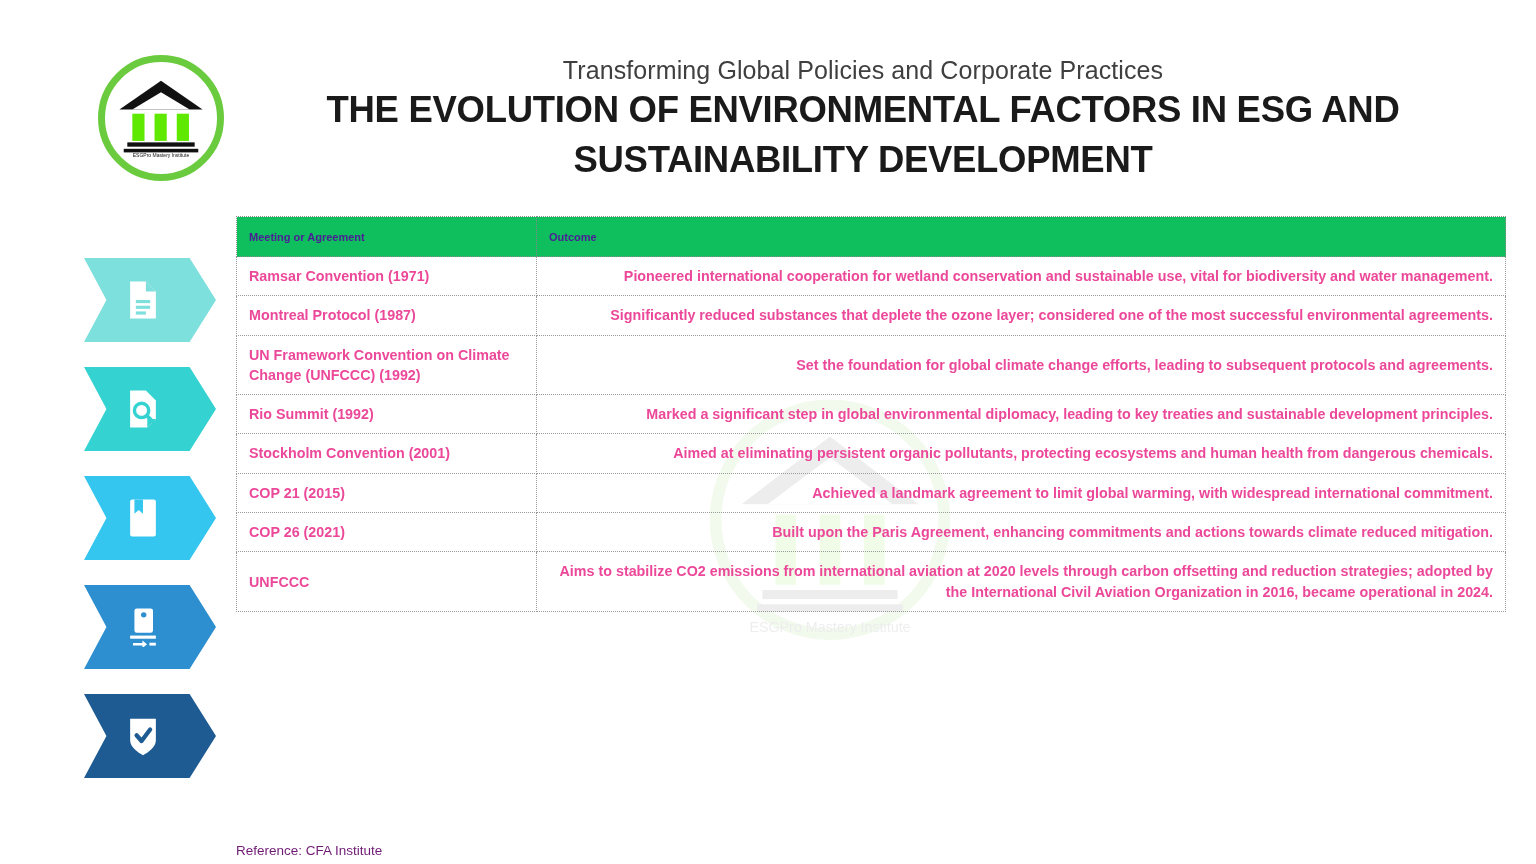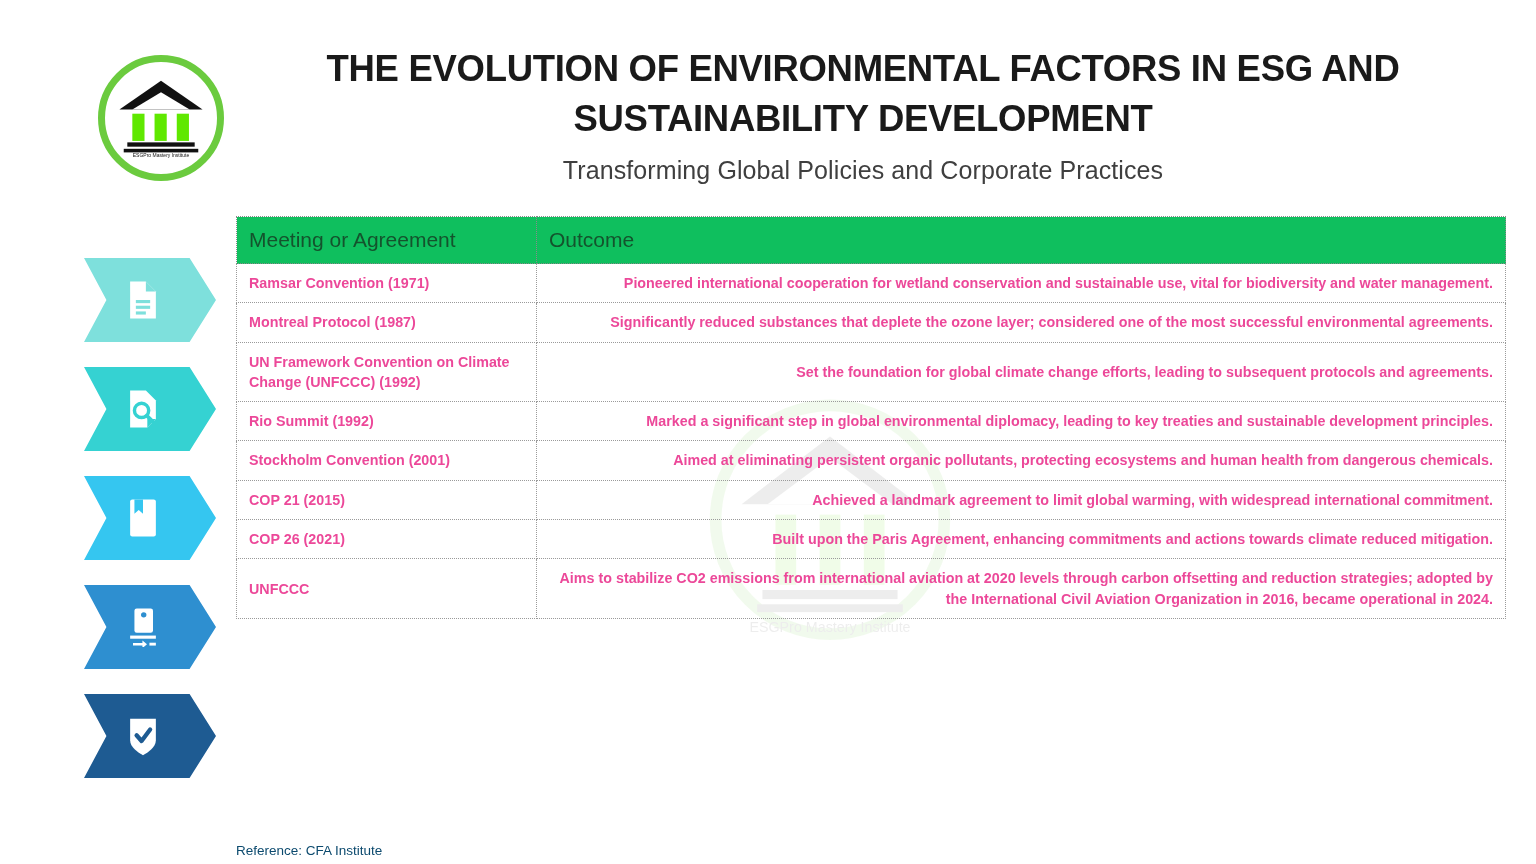--- a/index.html
+++ b/index.html
@@ -106,23 +106,23 @@
     width: 1270px;
     z-index: 2;
   }
   table#evolution-table {
     width: 100%;
     border-collapse: collapse;
     table-layout: fixed;
   }
   #evolution-table thead th {
     background: #0FBF5E;
-    color: #14532d;
-    font-size: 21px;
-    font-weight: 400;
+    color: #4c1d95;
+    font-size: 11px;
+    font-weight: 700;
     text-align: left;
     padding: 11px 12px;
     border: 1px dotted #8a8a8a;
     height: 40px;
   }
   #evolution-table tbody td {
     border: 1px dotted #9a9a9a;
     padding: 9px 12px;
     font-size: 14.3px;
     font-weight: 700;
@@ -132,21 +132,21 @@
     background: transparent;
   }
   .col-meeting { width: 300px; }
   .col-outcome { width: auto; text-align: right; }
 
   #reference-note {
     position: absolute;
     left: 236px;
     top: 843px;
     font-size: 13.5px;
-    color: #0c4a6e;
+    color: #701a75;
     font-weight: 400;
     z-index: 2;
   }
 </style>
 </head>
 <body>
 
 <div id="watermark">
   <svg viewBox="0 0 200 200" width="260" height="260" aria-hidden="true">
     <circle cx="100" cy="96" r="88" fill="none" stroke="#6BCB3E" stroke-width="9"></circle>
@@ -171,22 +171,22 @@
       <rect x="20" y="50" width="17" height="38" fill="#5FE800"></rect>
       <rect x="51" y="50" width="17" height="38" fill="#5FE800"></rect>
       <rect x="82" y="50" width="17" height="38" fill="#5FE800"></rect>
       <rect x="13" y="90" width="94" height="6" fill="#111111"></rect>
       <rect x="8" y="99" width="104" height="5" fill="#111111"></rect>
       <text x="60" y="111" font-size="7" fill="#111111" text-anchor="middle" font-family="Liberation Sans, sans-serif">ESGPro Mastery Institute</text>
     </svg>
   </div>
 
   <div id="title-block">
+    <div id="subtitle">Transforming Global Policies and Corporate Practices</div>
     <div id="main-title">THE EVOLUTION OF ENVIRONMENTAL FACTORS IN ESG AND SUSTAINABILITY DEVELOPMENT</div>
-    <div id="subtitle">Transforming Global Policies and Corporate Practices</div>
   </div>
 </div>
 
 <div id="chevron-rail">
 
   <div class="chevron" style="background:#7EE0DC;">
     <svg viewBox="0 0 24 28">
       <path d="M3 1h11l7 7v19H3z" fill="#ffffff"></path>
       <path d="M14 1v7h7z" fill="#7EE0DC"></path>
       <rect x="7" y="14" width="10" height="2.2" fill="#7EE0DC"></rect>

